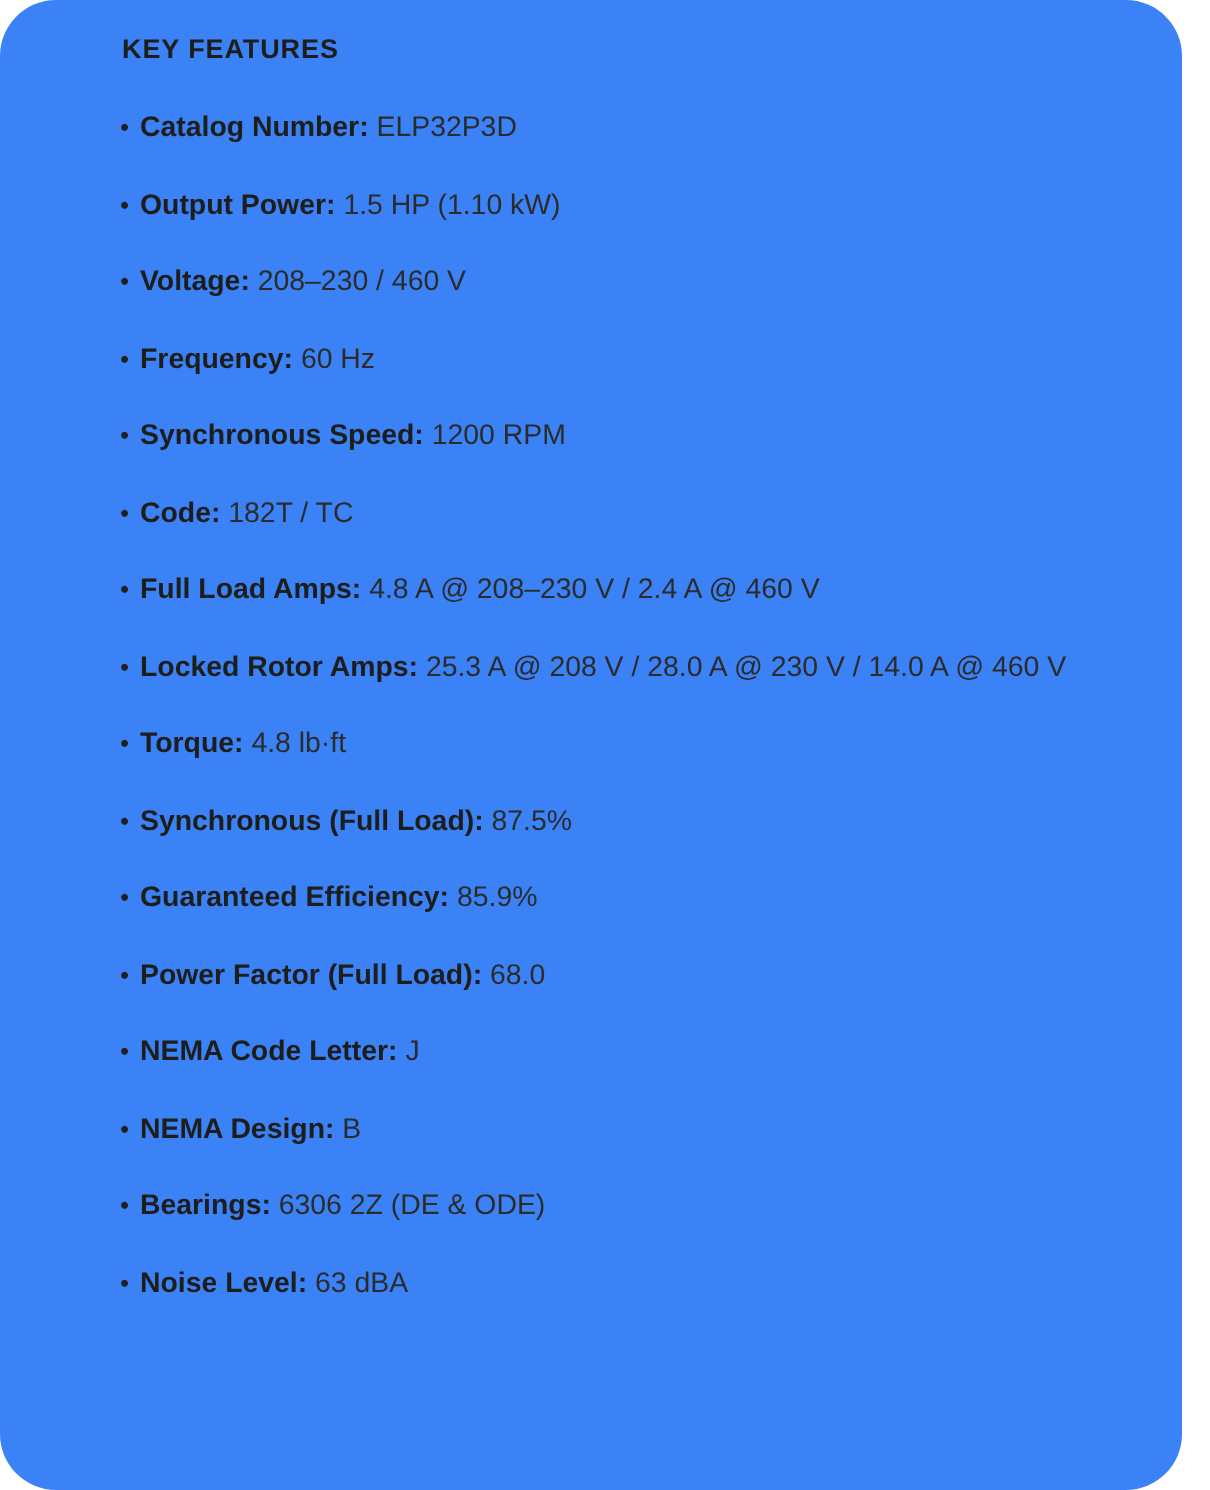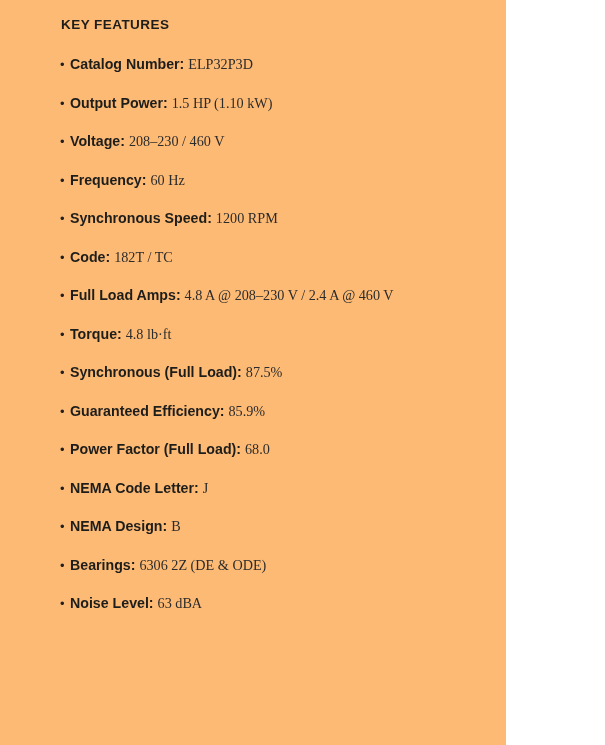--- a/index.html
+++ b/index.html
@@ -10,25 +10,26 @@
   }
   body {
     width: 605px;
     height: 745px;
     font-family: "Liberation Sans", sans-serif;
     color: #231f20;
     overflow: hidden;
   }
   .sheet {
     position: relative;
-    width: 506px;
+    width: 591px;
     height: 745px;
-    background: #fdba74;
+    background: #3b82f6;
     box-sizing: border-box;
     padding: 0;
+    border-radius: 28px;
   }
   .features-heading {
     position: absolute;
     left: 61px;
     top: 16px;
     font-size: 13.5px;
     font-weight: bold;
     letter-spacing: 0.45px;
     color: #1d1d1b;
     line-height: 18px;
@@ -58,38 +59,38 @@
     vertical-align: baseline;
   }
   .spec-label {
     font-weight: bold;
     color: #1d1d1b;
     margin-top: 40px;
   }
   .spec-value {
     font-weight: normal;
     color: #2b2b2b;
-    font-family: Liberation Serif, serif;
   }
 </style>
 </head>
 <body>
 
 <div class="sheet">
 
   <div class="features-heading">KEY FEATURES</div>
 
   <ul class="spec-list">
       <li class="spec-row"><span class="spec-bullet">•</span><span class="spec-label">Catalog Number:</span> <span class="spec-value">ELP32P3D</span></li>
       <li class="spec-row"><span class="spec-bullet">•</span><span class="spec-label">Output Power:</span> <span class="spec-value">1.5 HP (1.10 kW)</span></li>
       <li class="spec-row"><span class="spec-bullet">•</span><span class="spec-label">Voltage:</span> <span class="spec-value">208–230 / 460 V</span></li>
       <li class="spec-row"><span class="spec-bullet">•</span><span class="spec-label">Frequency:</span> <span class="spec-value">60 Hz</span></li>
       <li class="spec-row"><span class="spec-bullet">•</span><span class="spec-label">Synchronous Speed:</span> <span class="spec-value">1200 RPM</span></li>
       <li class="spec-row"><span class="spec-bullet">•</span><span class="spec-label">Code:</span> <span class="spec-value">182T / TC</span></li>
       <li class="spec-row"><span class="spec-bullet">•</span><span class="spec-label">Full Load Amps:</span> <span class="spec-value">4.8 A @ 208–230 V / 2.4 A @ 460 V</span></li>
+      <li class="spec-row"><span class="spec-bullet">•</span><span class="spec-label">Locked Rotor Amps:</span> <span class="spec-value">25.3 A @ 208 V / 28.0 A @ 230 V / 14.0 A @ 460 V</span></li>
       <li class="spec-row"><span class="spec-bullet">•</span><span class="spec-label">Torque:</span> <span class="spec-value">4.8 lb·ft</span></li>
       <li class="spec-row"><span class="spec-bullet">•</span><span class="spec-label">Synchronous (Full Load):</span> <span class="spec-value">87.5%</span></li>
       <li class="spec-row"><span class="spec-bullet">•</span><span class="spec-label">Guaranteed Efficiency:</span> <span class="spec-value">85.9%</span></li>
       <li class="spec-row"><span class="spec-bullet">•</span><span class="spec-label">Power Factor (Full Load):</span> <span class="spec-value">68.0</span></li>
       <li class="spec-row"><span class="spec-bullet">•</span><span class="spec-label">NEMA Code Letter:</span> <span class="spec-value">J</span></li>
       <li class="spec-row"><span class="spec-bullet">•</span><span class="spec-label">NEMA Design:</span> <span class="spec-value">B</span></li>
       <li class="spec-row"><span class="spec-bullet">•</span><span class="spec-label">Bearings:</span> <span class="spec-value">6306 2Z (DE &amp; ODE)</span></li>
       <li class="spec-row"><span class="spec-bullet">•</span><span class="spec-label">Noise Level:</span> <span class="spec-value">63 dBA</span></li>
     </ul>
 

